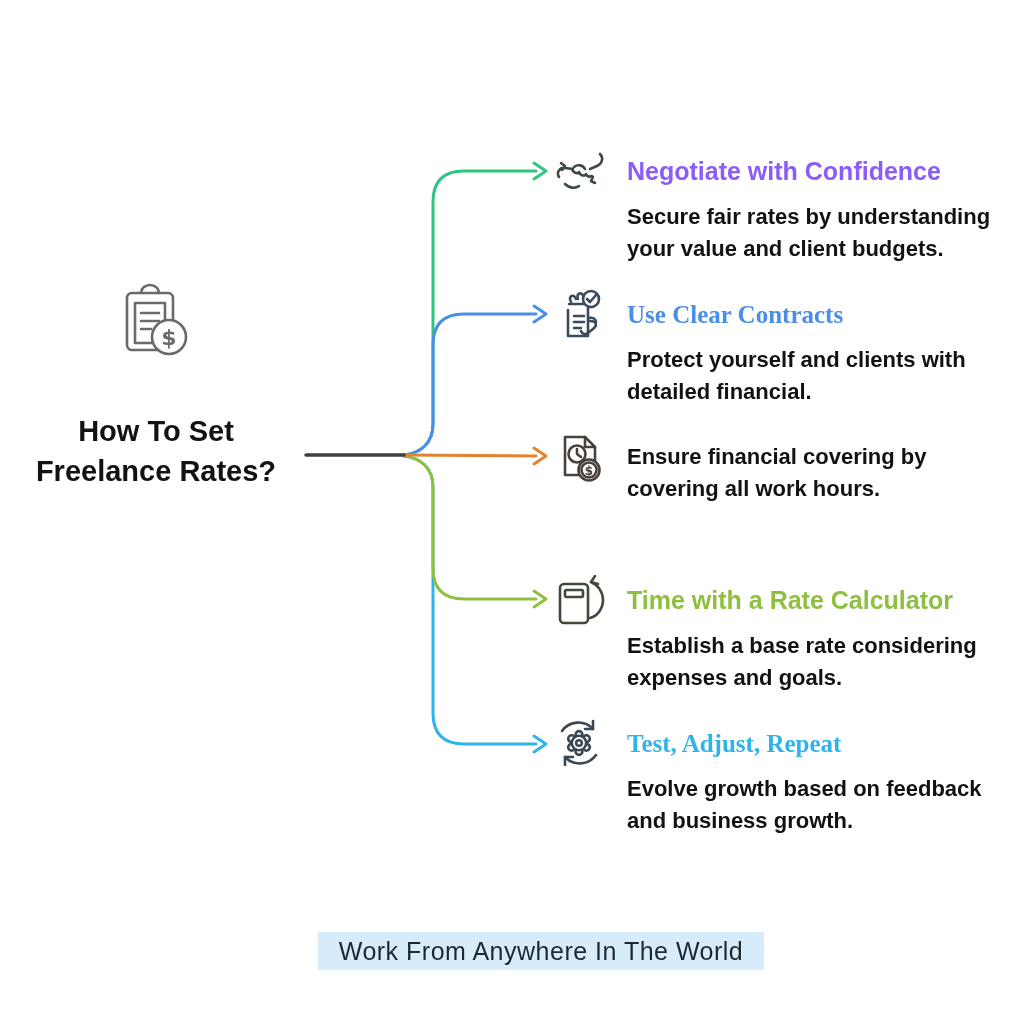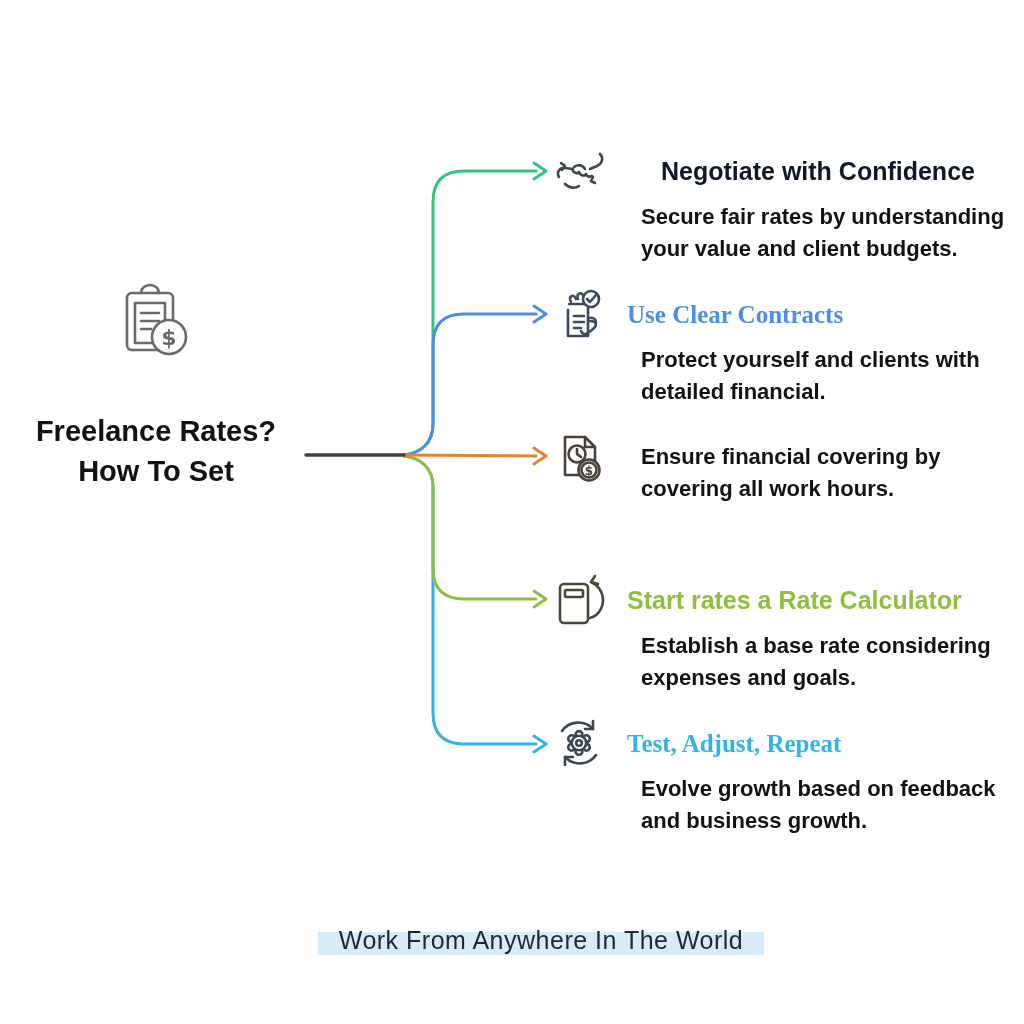--- a/index.html
+++ b/index.html
@@ -6,30 +6,30 @@
   .canvas{position:relative;width:1024px;height:1024px;background:#ffffff;overflow:hidden;
           font-family:"Liberation Sans","DejaVu Sans",sans-serif;}
   .connectors{position:absolute;left:0;top:0;width:1024px;height:1024px;}
   .connectors path{fill:none;stroke-width:3;stroke-linecap:round;stroke-linejoin:round;}
   .connectors path.trunk{stroke-width:3.5;}
   .root-icon{position:absolute;left:112px;top:280px;width:82px;height:82px;}
   .root-title{position:absolute;left:8px;top:411px;width:296px;text-align:center;
               font-size:29px;line-height:40px;font-weight:700;color:#121212;}
   .branch{position:absolute;left:627px;width:382px;}
   .branch-title{font-size:25px;line-height:33px;font-weight:700;white-space:nowrap;margin:0 0 13px 0;}
-  .branch-desc{font-size:22px;line-height:32px;font-weight:700;color:#121212;margin-left:14px;}
+  .branch-desc{font-size:22px;line-height:32px;font-weight:700;color:#121212;}
   .branch-icon{position:absolute;width:58px;height:58px;left:550px;}
   .icon-svg{width:100%;height:100%;display:block;}
   .icon-svg path,.icon-svg rect,.icon-svg circle,.icon-svg polyline{fill:none;stroke-width:2.6;
       stroke-linecap:round;stroke-linejoin:round;}
   .icon-svg .fillwhite{fill:#ffffff;}
   .icon-svg .dotfill{stroke:none;}
   .icon-svg text{stroke:none;font-family:"DejaVu Sans",sans-serif;font-weight:bold;}
-  .footer{position:absolute;left:318px;top:932px;width:446px;height:23px;
-          display:flex;align-items:flex-end;justify-content:center;
+  .footer{position:absolute;left:318px;top:932px;width:446px;height:38px;
+          display:flex;align-items:center;justify-content:center;
           font-size:25px;letter-spacing:.5px;color:#1e2834;}
 </style>
 </head>
 <body>
 
 <div class="canvas">
 
   <svg class="connectors" viewBox="0 0 1024 1024">
     <path d="M404,455 C420,453 433,444 433,424 L433,202 Q433,171 464,171 L536,171" style="stroke: rgb(48, 197, 126);"></path>
     <path d="M534,163 L546,171 L534,179" style="stroke: rgb(48, 197, 126);"></path>
@@ -48,39 +48,39 @@
     <svg class="icon-svg" viewBox="0 0 82 82" style="stroke:#6a6a6a">
       <rect x="15" y="13" width="46" height="57" rx="5"></rect>
       <path d="M29,13 a9,8 0 0 1 18,0"></path>
       <rect x="23" y="23" width="30" height="40"></rect>
       <path d="M29,33 h18 M29,41 h18 M29,49 h10"></path>
       <circle class="fillwhite" cx="57" cy="57" r="17"></circle>
       <text x="57" y="65" font-size="22" text-anchor="middle" fill="#6a6a6a">$</text>
     </svg>
   </div>
   <div class="root-title">
+    <div>How To Set</div>
     <div>Freelance Rates?</div>
-    <div>How To Set</div>
   </div>
 
   <div class="branch-icon" style="top:142px">
     <svg class="icon-svg" viewBox="0 0 58 58" style="stroke:#3d4a43">
       <path d="M9,35 c-3,-5 1,-10 6,-9 l8,1"></path>
       <path d="M50,12 c4,4 2,10 -3,12 l-7,3"></path>
       <path d="M22,27 q2,5 7,4"></path>
       <path d="M29,30 q2,5 7,3"></path>
       <path d="M36,32 q2,4 6,2"></path>
       <path d="M24,25 c4,-3 9,-2 11,2"></path>
       <path d="M11,21 l4,3 -3,4"></path>
       <path d="M45,41 l-4,-2 2,-4"></path>
       <path d="M15,42 c4,4 10,5 14,2"></path>
     </svg>
   </div>
   <div class="branch" style="top:155px">
-    <h3 class="branch-title" style="color: #0f172a; text-align: center;">Negotiate with Confidence</h3>
+    <h3 class="branch-title" style="color: #8b5cf6;">Negotiate with Confidence</h3>
     <div class="branch-desc">Secure fair rates by understanding your value and client budgets.</div>
   </div>
 
   <div class="branch-icon" style="top:285px">
     <svg class="icon-svg" viewBox="0 0 58 58" style="stroke:#3c4b5c">
       <path d="M19,19 h19 v32 h-20 v-26"></path>
       <path d="M24,31 h10 M24,37 h10 M24,43 h7"></path>
       <path d="M21,17 c-3,-6 3,-9 5,-3"></path>
       <path d="M28,14 c-2,-6 4,-8 6,-2"></path>
       <circle class="fillwhite" cx="41" cy="14" r="8"></circle>
@@ -117,21 +117,21 @@
       <circle class="dotfill" cx="25" cy="35" r="2.3" fill="#414a39"></circle>
       <circle class="dotfill" cx="32" cy="35" r="2.3" fill="#414a39"></circle>
       <circle class="dotfill" cx="18" cy="43" r="2.3" fill="#414a39"></circle>
       <circle class="dotfill" cx="25" cy="43" r="2.3" fill="#414a39"></circle>
       <circle class="dotfill" cx="32" cy="43" r="2.3" fill="#414a39"></circle>
       <path d="M40,47 c8,-2 13,-10 13,-18 c0,-8 -5,-15 -12,-18"></path>
       <path d="M45,5 L41,11 L48,13"></path>
     </svg>
   </div>
   <div class="branch" style="top:584px">
-    <h3 class="branch-title" style="color: rgb(143, 191, 63);">Start rates a Rate Calculator</h3>
+    <h3 class="branch-title" style="color: rgb(143, 191, 63);">Time with a Rate Calculator</h3>
     <div class="branch-desc">Establish a base rate considering expenses and goals.</div>
   </div>
 
   <div class="branch-icon" style="top:714px">
     <svg class="icon-svg" viewBox="0 0 58 58" style="stroke:#3b4852">
       <circle class="fillwhite" cx="29" cy="20.5" r="3.4"></circle>
       <circle class="fillwhite" cx="36.4" cy="24.7" r="3.4"></circle>
       <circle class="fillwhite" cx="36.4" cy="33.3" r="3.4"></circle>
       <circle class="fillwhite" cx="29" cy="37.5" r="3.4"></circle>
       <circle class="fillwhite" cx="21.6" cy="33.3" r="3.4"></circle>

